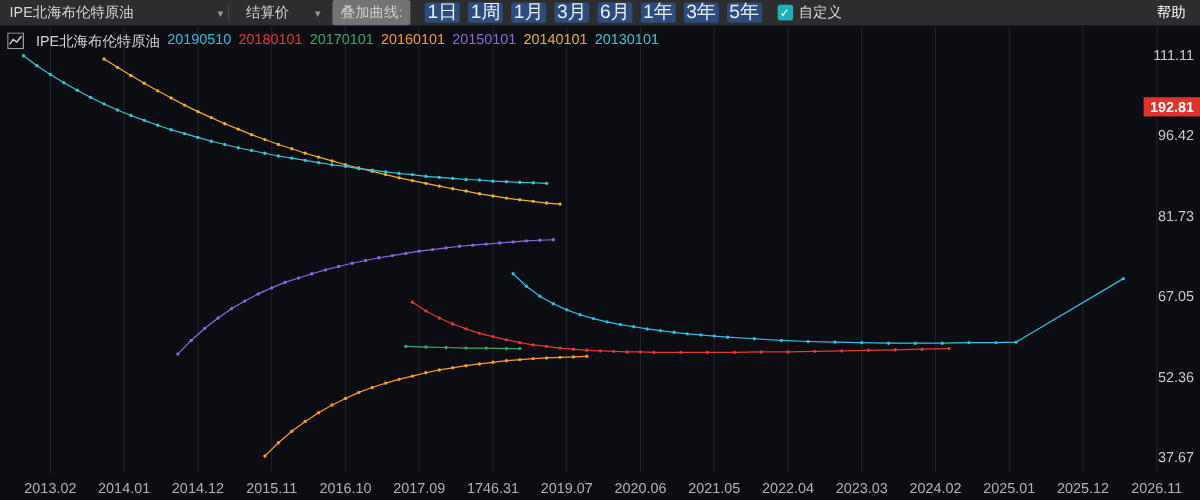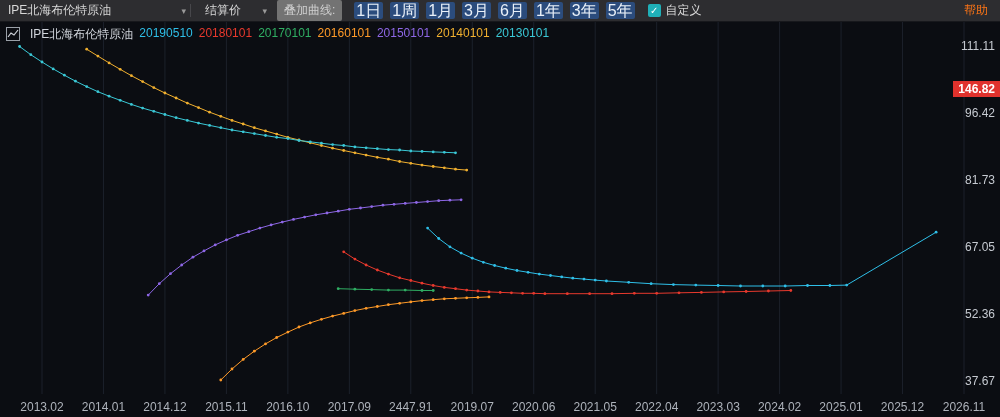--- a/index.html
+++ b/index.html
@@ -19,21 +19,21 @@
     color:#cfcfcf; margin-left:10px; }
   .period-group { display:flex; align-items:center; margin-left:12px; }
   .period-btn { background:#2b4c7d; color:#e9f0f8; border:0; font-size:16px;
     height:17px; line-height:13px; padding:2px 2px; margin-right:7px;
     border-radius:2px; font-family:inherit; cursor:pointer; }
   .checkbox { width:13px; height:13px; background:#2b4c7d; color:#fff;
     font-size:10px; display:inline-flex; align-items:center; justify-content:center;
     border-radius:2px; margin:0 5px 0 6px; cursor:pointer; }
   .checkbox.checked { background:#1fb0b8; }
   .spacer { flex:1; }
-  .help { color:#f97316; cursor:pointer; padding:0 4px; }
+  .help { color:#ffffff; cursor:pointer; padding:0 4px; }
 
   
   .chart { position:relative; width:1000px; height:395px; background:#0b0d12; }
   #chart-svg { position:absolute; left:0; top:0; }
   .chart-icon { position:absolute; top:5px; left:6px; width:14px; height:14px; }
   .legend { position:absolute; top:4px; left:30px; display:flex; gap:6px;
     font-size:12px; white-space:nowrap; }
   .legend-title { color:#d2d6dd; }
   #y-axis, #x-axis { position:absolute; left:0; top:0; width:100%; height:100%;
     pointer-events:none; }
@@ -328,29 +328,29 @@
     </div>
 
   <div id="y-axis">
       <div class="y-tick" style="top: 17px;">111.11</div>
       <div class="y-tick" style="top: 84.0091px;">96.42</div>
       <div class="y-tick" style="top: 151.018px;">81.73</div>
       <div class="y-tick" style="top: 217.982px;">67.05</div>
       <div class="y-tick" style="top: 284.991px;">52.36</div>
       <div class="y-tick" style="top: 352px;">37.67</div>
     </div>
-  <div class="price-tag" id="price-tag" style="top: 59.3803px;">146.82</div>
+  <div class="price-tag" id="price-tag" style="top: 59.3803px;">192.81</div>
   <div id="x-axis">
       <div class="x-tick" style="left: 12px;">2013.02</div>
       <div class="x-tick" style="left: 73.4667px;">2014.01</div>
       <div class="x-tick" style="left: 134.933px;">2014.12</div>
       <div class="x-tick" style="left: 196.4px;">2015.11</div>
       <div class="x-tick" style="left: 257.867px;">2016.10</div>
       <div class="x-tick" style="left: 319.333px;">2017.09</div>
-      <div class="x-tick" style="left: 380.8px;">2447.91</div>
+      <div class="x-tick" style="left: 380.8px;">1746.31</div>
       <div class="x-tick" style="left: 442.267px;">2019.07</div>
       <div class="x-tick" style="left: 503.733px;">2020.06</div>
       <div class="x-tick" style="left: 565.2px;">2021.05</div>
       <div class="x-tick" style="left: 626.667px;">2022.04</div>
       <div class="x-tick" style="left: 688.133px;">2023.03</div>
       <div class="x-tick" style="left: 749.6px;">2024.02</div>
       <div class="x-tick" style="left: 811.067px; margin-top: 24px;">2025.01</div>
       <div class="x-tick" style="left: 872.533px;">2025.12</div>
       <div class="x-tick" style="left: 934px;">2026.11</div>
     </div>

